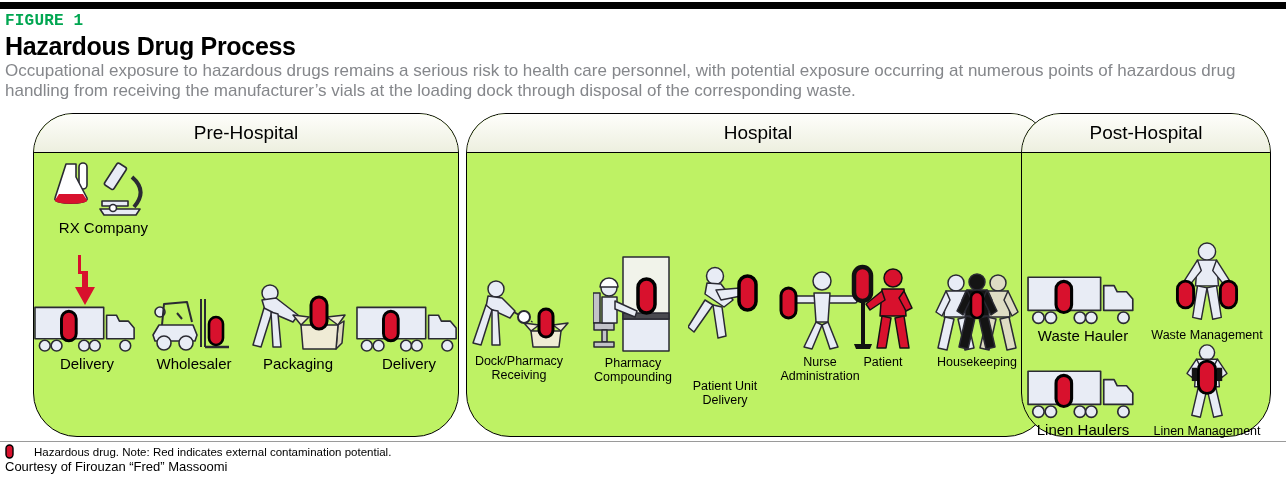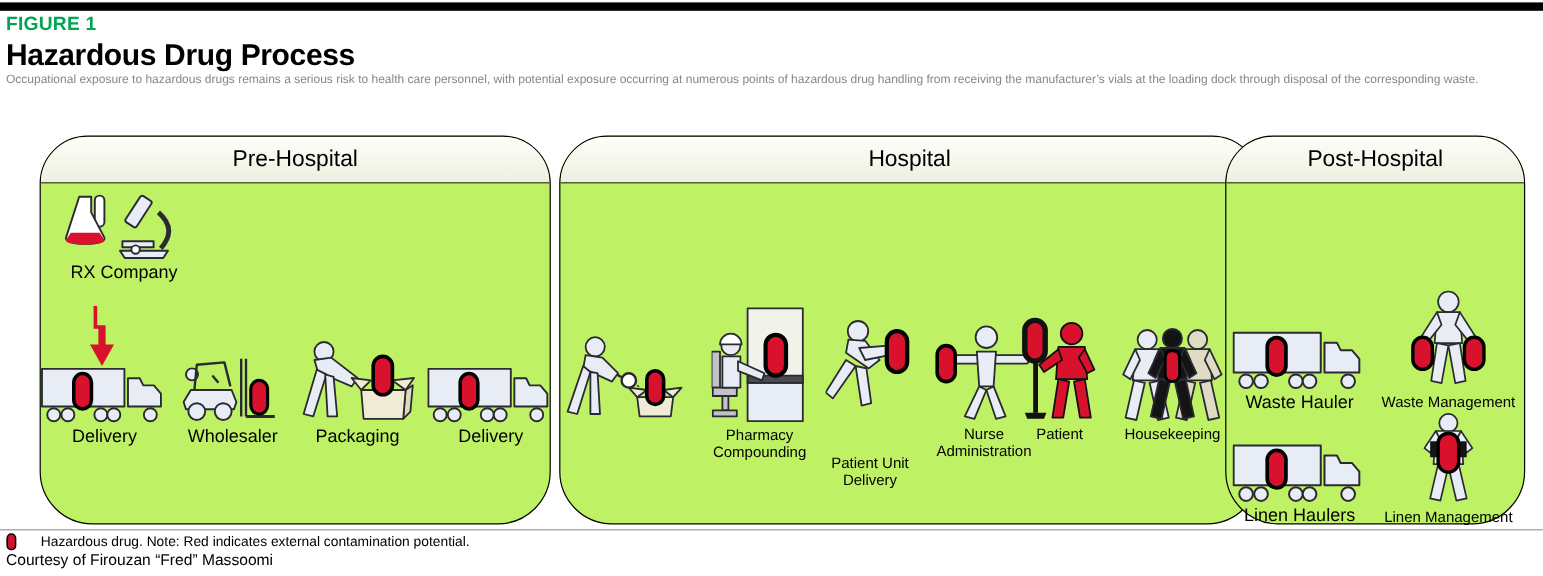--- a/index.html
+++ b/index.html
@@ -1,22 +1,22 @@
 <!DOCTYPE html>
 <html><head>
 <meta charset="utf-8">
 <style>
   html,body{margin:0;padding:0;background:#fff;}
   .canvas{position:relative;width:1286px;height:480px;background:#fff;overflow:hidden;
           font-family:"Liberation Sans","DejaVu Sans",sans-serif;color:#000;}
   .abs{position:absolute;}
   .topbar{left:0;top:2px;width:1286px;height:7px;background:#000;}
-  .fig-label{left:5px;top:12px;font-size:16px;font-weight:bold;color:#00A651;letter-spacing:.2px;}
+  .fig-label{left:5px;top:12px;font-size:16px;font-weight:bold;color:#00A651;letter-spacing:.2px;font-family:Liberation Mono, monospace;}
   .title{left:5px;top:32px;font-size:25px;font-weight:bold;letter-spacing:-.3px;margin:0;}
-  .desc{left:5px;top:61px;width:1277px;font-size:10px;line-height:1.2;color:#85878B;margin:0;}
+  .desc{left:5px;top:61px;width:1277px;font-size:17px;line-height:1.2;color:#85878B;margin:0;}
   .phase{border:1.6px solid #000;border-radius:40px 40px 44px 44px;background:#bef264;box-sizing:border-box;}
   .phase-header{height:38px;line-height:37px;text-align:center;font-size:19px;
                 border-bottom:1.5px solid #000;border-radius:40px 40px 0 0;
                 background:linear-gradient(180deg,#fefefb 0%,#edefdf 100%);}
   .phase-body{position:relative;width:100%;}
   .step{position:absolute;display:flex;flex-direction:column;align-items:center;}
   .step-label{margin-top:3px;font-size:15px;line-height:1.12;text-align:center;}
   .step-label.small{font-size:12.5px;}
   .step-label.nowrap{white-space:nowrap;}
   .step.left-align{align-items:flex-end;}
@@ -147,20 +147,21 @@
             <line x1="45" y1="35" x2="50" y2="38" stroke-width="2"></line>
             <circle cx="55" cy="40" r="6" fill="#ffffff" stroke-width="2"></circle>
             <line x1="58" y1="46" x2="68" y2="58" stroke-dasharray="2,3" stroke-width="1.2"></line>
             <line x1="62" y1="44" x2="74" y2="54" stroke-dasharray="2,3" stroke-width="1.2"></line>
             <polygon points="62,54 55,46 70,48" fill="#EFEBD5"></polygon>
             <polygon points="92,54 99,46 84,48" fill="#EFEBD5"></polygon>
             <polygon points="62,54 92,54 90,70 64,70" fill="#EFEBD5"></polygon>
             <rect x="70" y="32" width="14" height="28" rx="7" fill="#D8112D" stroke="#000" stroke-width="3"></rect>
           </g>
         </svg>
+        <div class="step-label small">Dock/Pharmacy Receiving</div>
       </div>
 
       <div class="step" style="left:116px;top:102px;width:100px;">
         <svg width="80" height="98" viewBox="0 0 80 98">
           <g stroke="#2A2A33" stroke-width="1.5" stroke-linejoin="round">
             <rect x="30" y="2" width="46" height="62" fill="#F1F3EA"></rect>
             <rect x="30" y="64" width="46" height="32" fill="#E8ECF5"></rect>
             <rect x="30" y="58" width="46" height="6" fill="#4A4A50"></rect>
             <rect x="45" y="24" width="17" height="34" rx="8.5" fill="#D8112D" stroke="#000" stroke-width="3.5"></rect>
             <rect x="0" y="38" width="7" height="30" fill="#C2C2C8"></rect>

